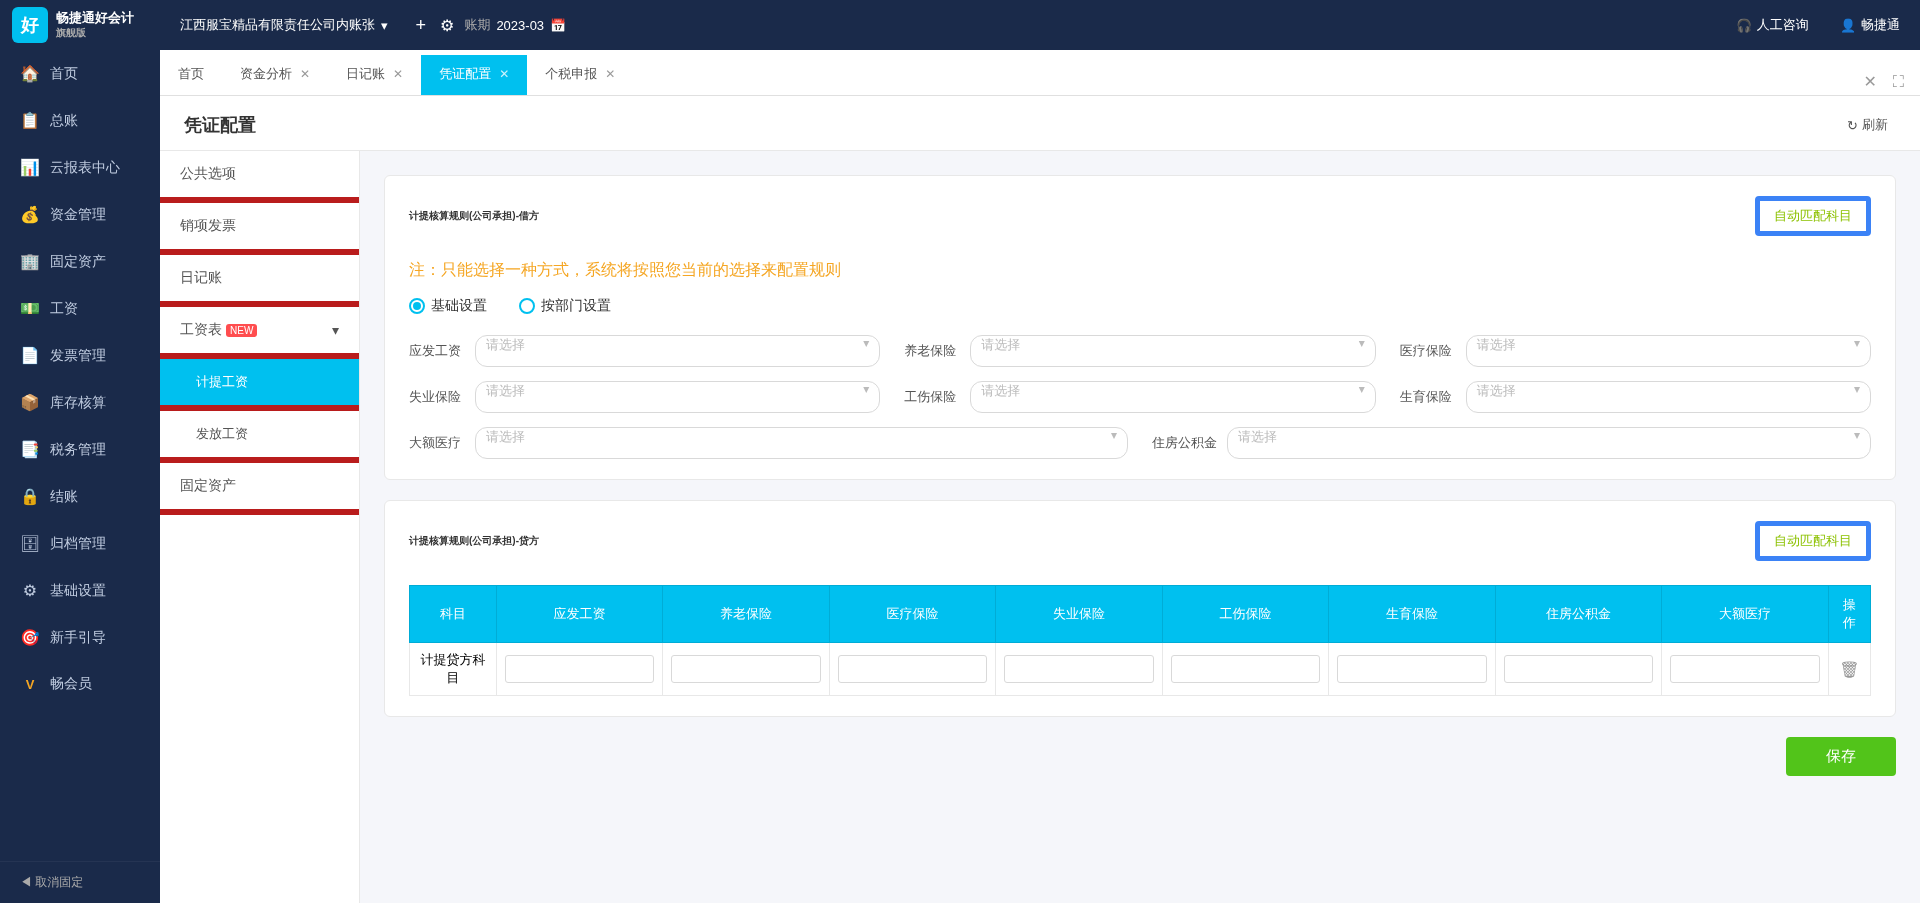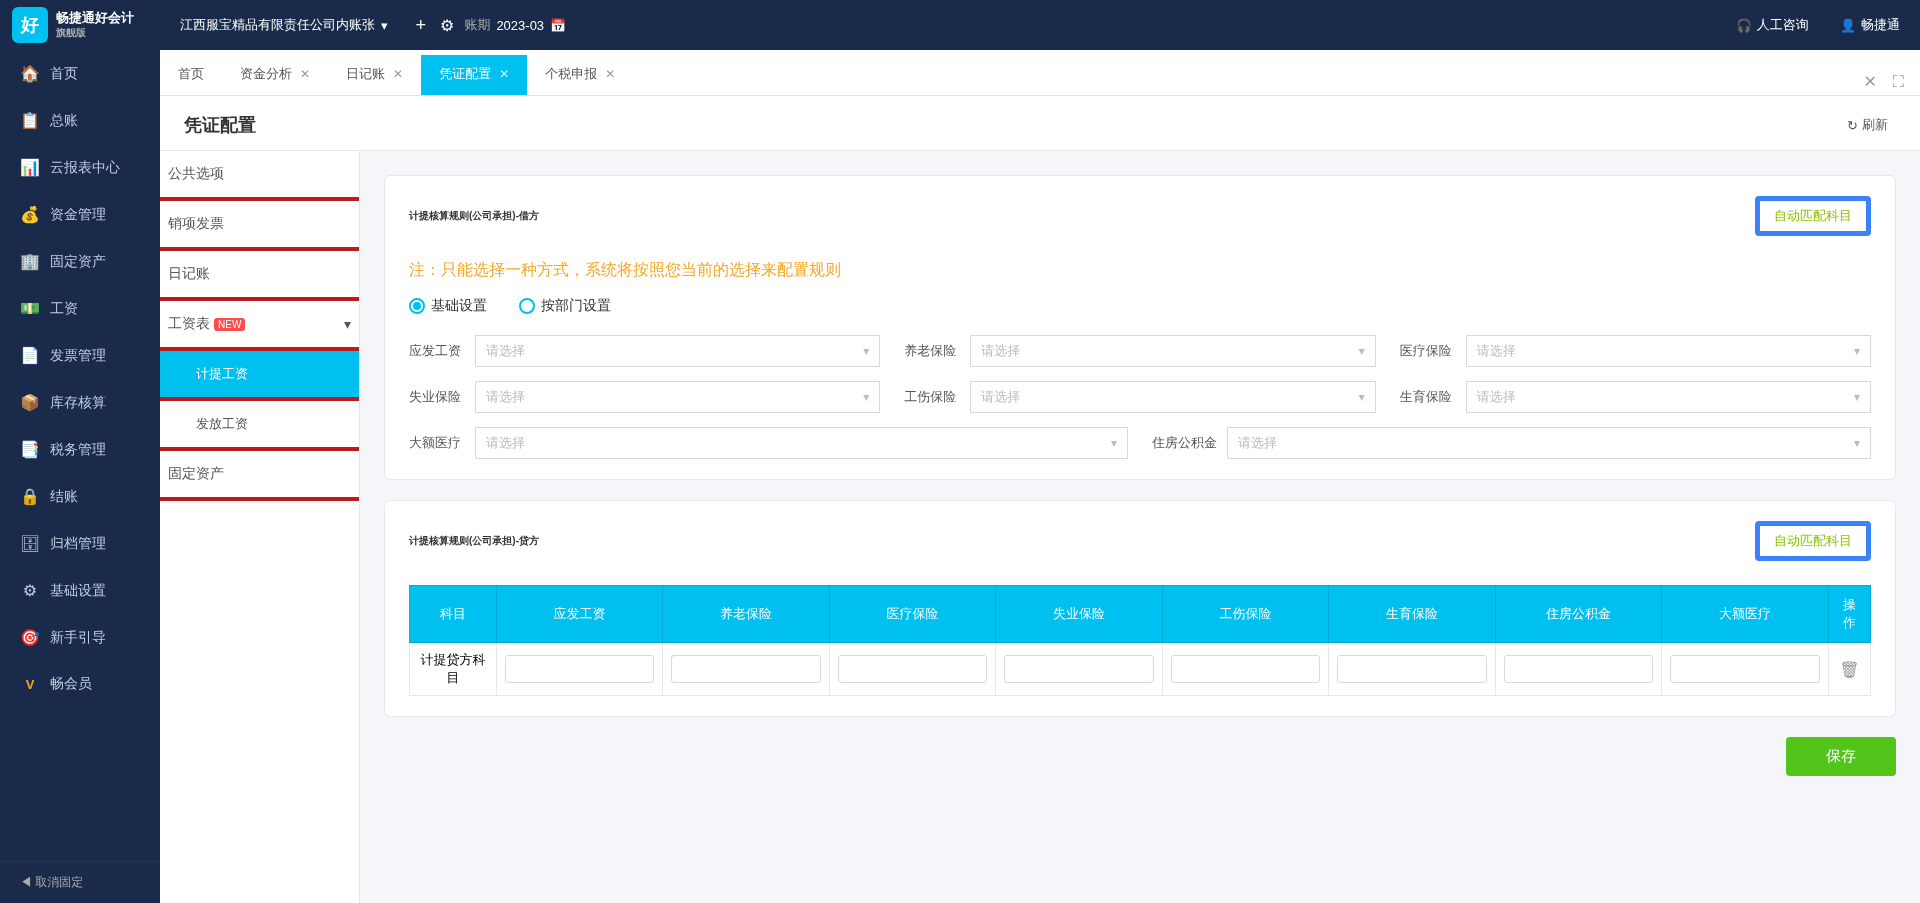--- a/index.html
+++ b/index.html
@@ -206,25 +206,25 @@
 
     
     .left-nav {
       width: 200px;
       background: white;
       border-right: 1px solid #e8e8e8;
       flex-shrink: 0;
       overflow-y: auto;
     }
     .left-nav-item {
-      padding: 14px 8px;
+      padding: 14px 20px;
       font-size: 14px;
       color: #555;
       cursor: pointer;
-      border-bottom: 4px solid #b91c1c;
+      border-bottom: 6px solid #b91c1c;
       position: relative;
     }
     .left-nav-item.active {
       background: #00c0ef;
       color: white;
     }
     .left-nav-item.sub {
       padding-left: 36px;
       font-size: 13px;
     }
@@ -320,27 +320,26 @@
     .field-label {
       font-size: 13px;
       color: #555;
       white-space: nowrap;
       min-width: 56px;
     }
     .field-select {
       flex: 1;
       height: 32px;
       border: 1px solid #d9d9d9;
-      border-radius: 0;
+      border-radius: 12px;
       padding: 0 10px;
       font-size: 13px;
       color: #bbb;
       background: white;
       display: flex;
-      align-items: center;
       justify-content: space-between;
       cursor: pointer;
     }
     .select-arrow { color: #bbb; font-size: 12px; }
 
     
     .auto-match-btn {
       float: right;
       padding: 6px 14px;
       border: 5px solid #3b82f6;

